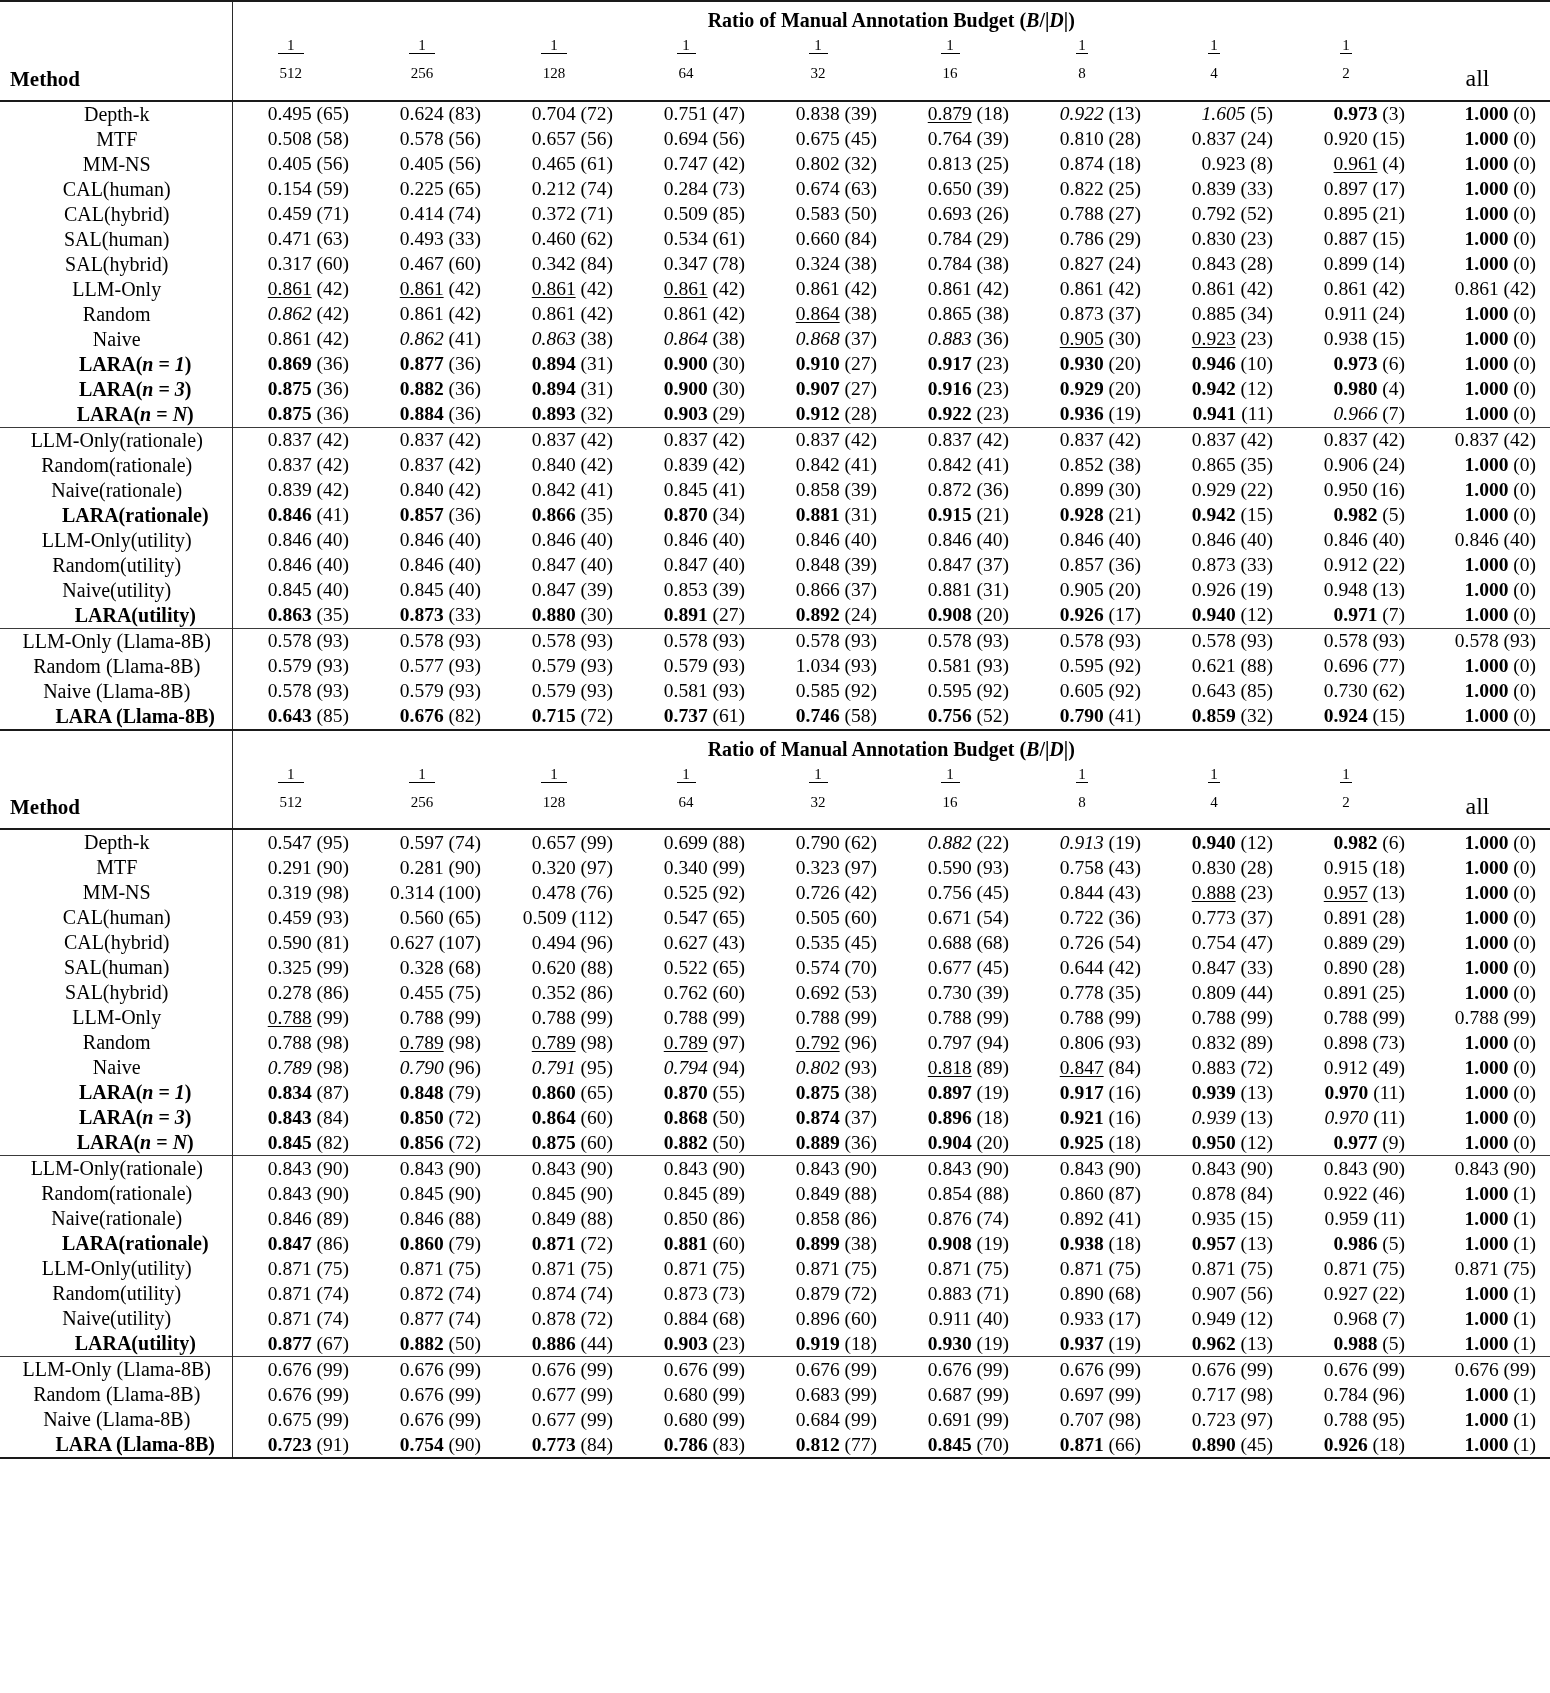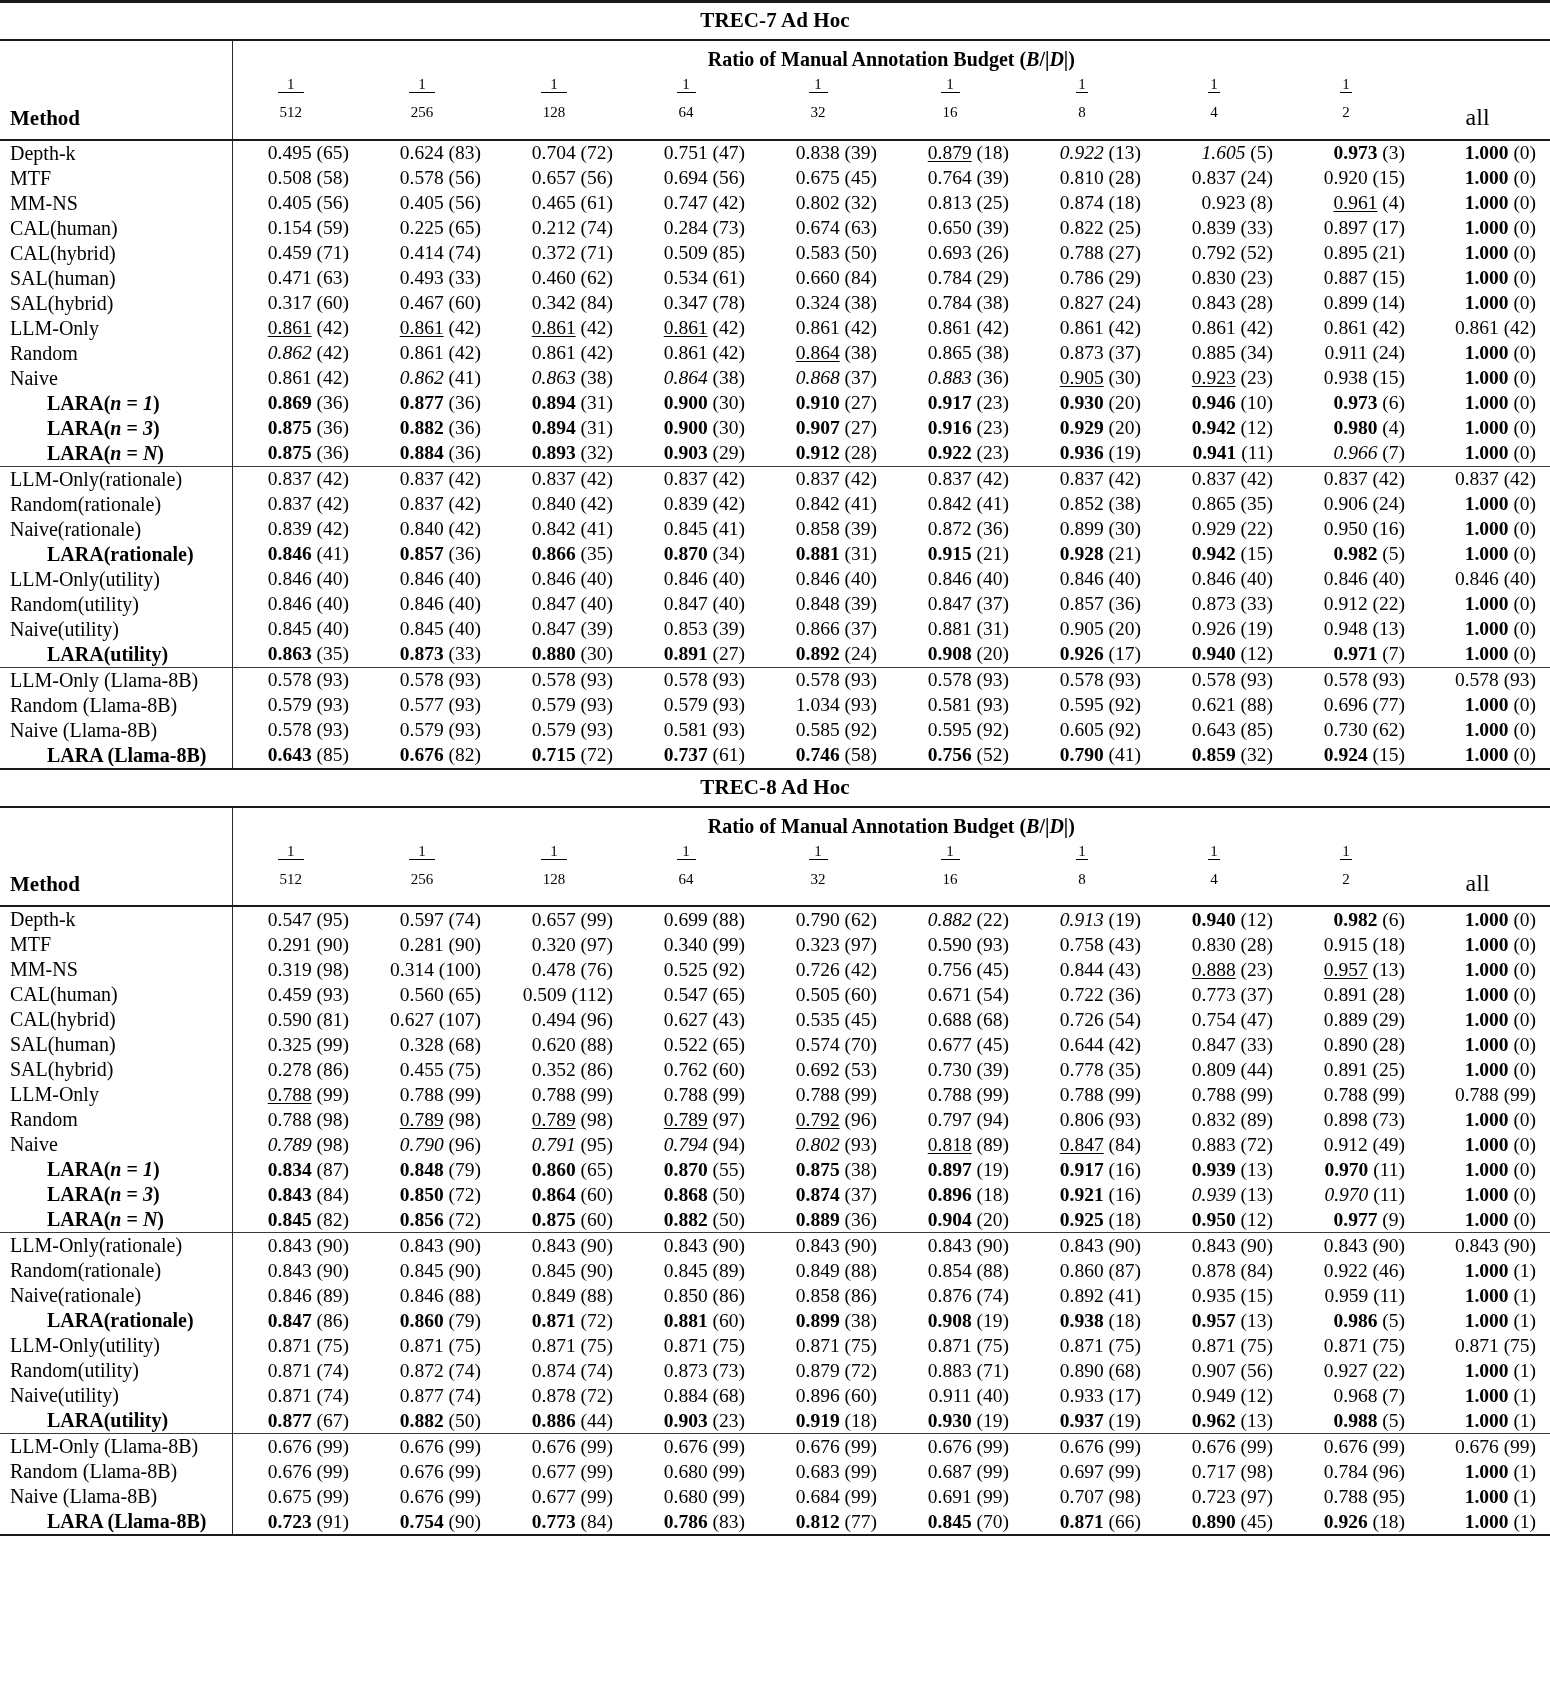--- a/index.html
+++ b/index.html
@@ -67,21 +67,21 @@
     font-size: 15px;
     vertical-align: middle;
   }
   .frac .num { display: block; padding: 0 2px; }
   .frac .den { display: block; border-top: 1.1px solid #000; padding: 12px 2px; }
 
   
   .vsep { border-left: 1.3px solid #2a2a2a; }
 
   td.method {
-    text-align: left;
+    text-align: center;
     font-size: 20px;
     padding: 1px 8px 1px 10px;
     white-space: nowrap;
   }
   td.method.b { font-weight: bold; padding-left: 47px; }
   td.cell {
     text-align: right;
     font-size: 19.5px;
     padding: 1px 14px 1px 0;
     white-space: nowrap;
@@ -106,23 +106,20 @@
       <col style="width:132px">
         <col style="width:132px">
         <col style="width:132px">
       <col style="width:132px">
         <col style="width:132px">
         <col style="width:132px">
       <col style="width:131px">
     </colgroup>
     <tbody id="tbody-root">
         <tr>
-          <td class="panel-title rule-top" colspan="11">TREC-7 Ad Hoc</td>
-        </tr>
-        <tr>
           <td class="rule-thick"></td>
           <td class="group-head rule-thick vsep" colspan="10">Ratio of Manual Annotation Budget (<span class="ital-math">B</span>/|<span class="ital-math">D</span>|)</td>
         </tr>
         <tr>
           <td class="method-head">Method</td>
           <td class="col-head vsep"><span class="frac"><span class="num">1</span><span class="den">512</span></span></td>
           <td class="col-head"><span class="frac"><span class="num">1</span><span class="den">256</span></span></td>
           <td class="col-head"><span class="frac"><span class="num">1</span><span class="den">128</span></span></td>
           <td class="col-head"><span class="frac"><span class="num">1</span><span class="den">64</span></span></td>
           <td class="col-head"><span class="frac"><span class="num">1</span><span class="den">32</span></span></td>
@@ -451,23 +448,20 @@
           <td class="cell"><span class="v bold">0.715</span><span class="paren">&nbsp;(72)</span></td>
           <td class="cell"><span class="v bold">0.737</span><span class="paren">&nbsp;(61)</span></td>
           <td class="cell"><span class="v bold">0.746</span><span class="paren">&nbsp;(58)</span></td>
           <td class="cell"><span class="v bold">0.756</span><span class="paren">&nbsp;(52)</span></td>
           <td class="cell"><span class="v bold">0.790</span><span class="paren">&nbsp;(41)</span></td>
           <td class="cell"><span class="v bold">0.859</span><span class="paren">&nbsp;(32)</span></td>
           <td class="cell"><span class="v bold">0.924</span><span class="paren">&nbsp;(15)</span></td>
           <td class="cell"><span class="v bold">1.000</span><span class="paren">&nbsp;(0)</span></td>
         </tr>
         <tr>
-          <td class="panel-title rule-thick" colspan="11">TREC-8 Ad Hoc</td>
-        </tr>
-        <tr>
           <td class="rule-thick"></td>
           <td class="group-head rule-thick vsep" colspan="10">Ratio of Manual Annotation Budget (<span class="ital-math">B</span>/|<span class="ital-math">D</span>|)</td>
         </tr>
         <tr>
           <td class="method-head">Method</td>
           <td class="col-head vsep"><span class="frac"><span class="num">1</span><span class="den">512</span></span></td>
           <td class="col-head"><span class="frac"><span class="num">1</span><span class="den">256</span></span></td>
           <td class="col-head"><span class="frac"><span class="num">1</span><span class="den">128</span></span></td>
           <td class="col-head"><span class="frac"><span class="num">1</span><span class="den">64</span></span></td>
           <td class="col-head"><span class="frac"><span class="num">1</span><span class="den">32</span></span></td>

